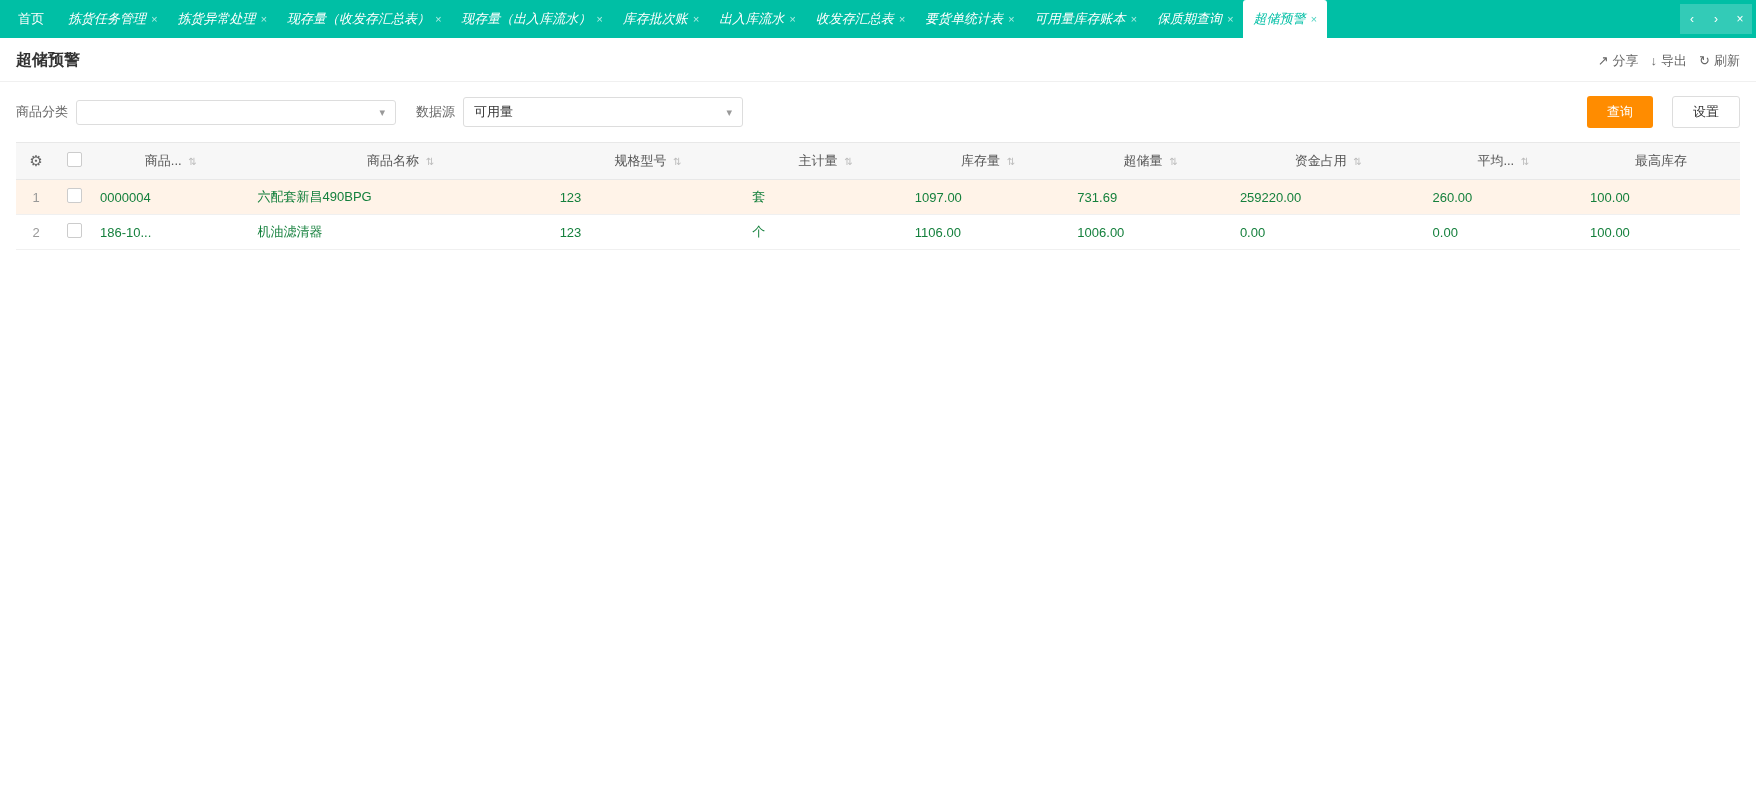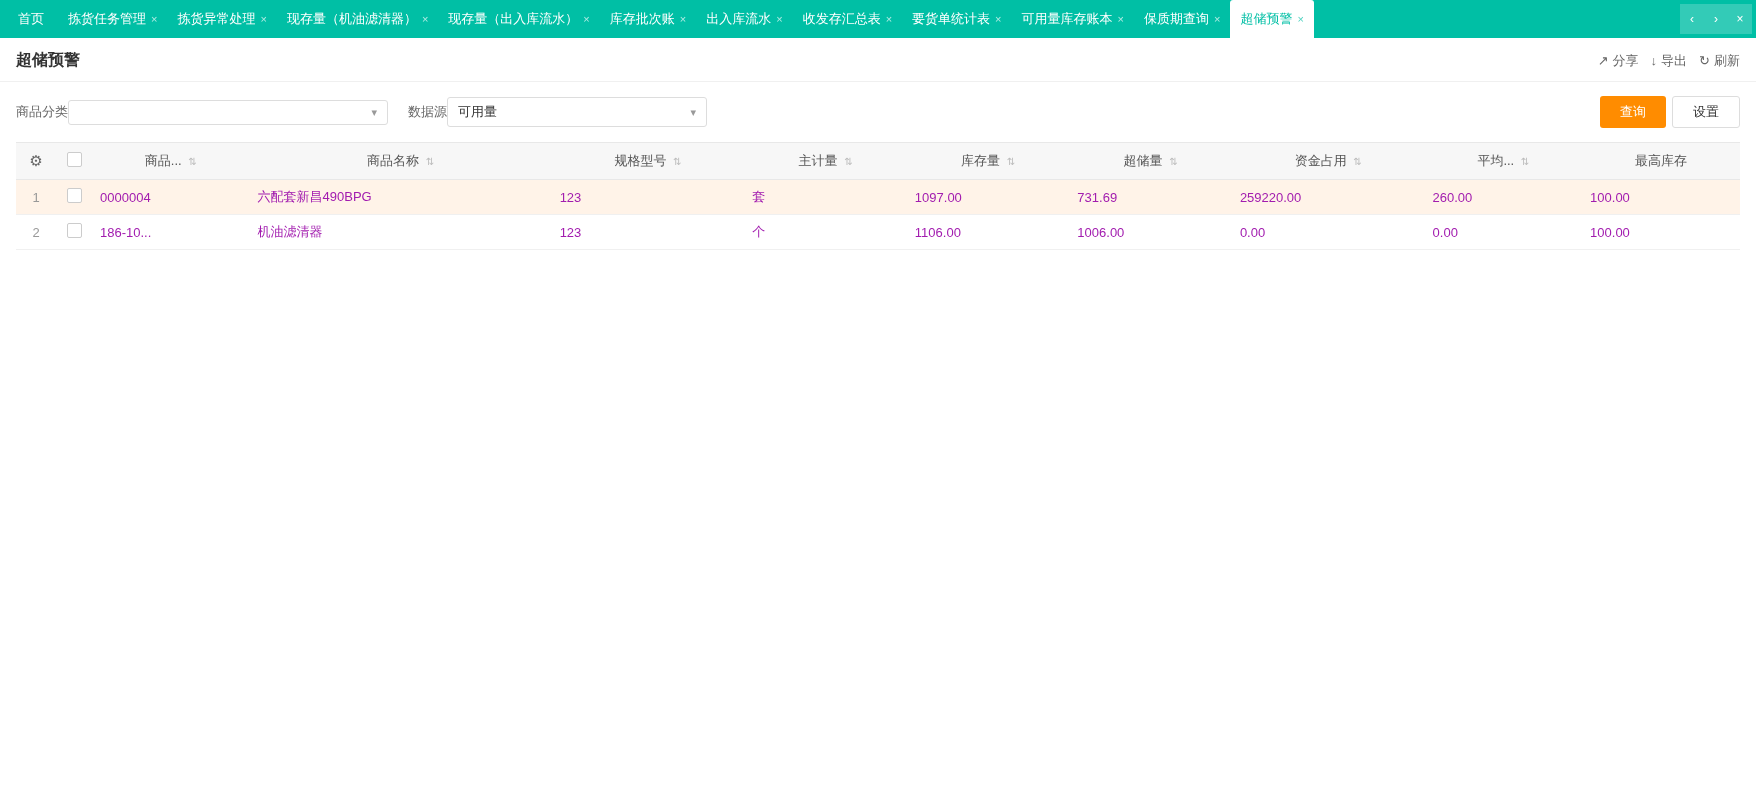--- a/index.html
+++ b/index.html
@@ -94,49 +94,50 @@
     
     .filter-area {
       display: flex;
       align-items: center;
       padding: 14px 16px;
       gap: 20px;
     }
     .filter-item {
       display: flex;
       align-items: center;
+      gap: 8px;
     }
     .filter-label {
       color: #666;
       font-size: 13px;
       white-space: nowrap;
     }
     .filter-select {
       display: flex;
       align-items: center;
       border: 1px solid #ddd;
       border-radius: 3px;
       padding: 5px 10px;
-      width: 260px;
+      width: 280px;
       justify-content: space-between;
       cursor: pointer;
       background: #fff;
       font-size: 13px;
       color: #333;
     }
     .filter-select-wide {
       width: 320px;
     }
     .filter-chevron { color: #999; font-size: 11px; }
 
     
     .right-actions {
       margin-left: auto;
       display: flex;
-      gap: 6px;
+      gap: 19px;
     }
     .btn-query {
       background: #ff8c00;
       color: #fff;
       border: none;
       border-radius: 3px;
       padding: 6px 20px;
       font-size: 13px;
       cursor: pointer;
     }
@@ -181,21 +182,21 @@
       font-size: 10px;
     }
     tbody tr {
       border-bottom: 1px solid #f0f0f0;
     }
     tbody tr.row-highlighted {
       background: #fff3e8;
     }
     tbody td {
       padding: 8px 8px;
-      color: #a21caf;
+      color: #15803d;
     }
     .col-index { width: 40px; text-align: center; color: #999; }
     .col-check { width: 36px; text-align: center; }
     .col-settings { width: 36px; text-align: center; }
     .checkbox-cell {
       width: 15px; height: 15px;
       border: 1px solid #ccc;
       border-radius: 2px;
       display: inline-block;
       cursor: pointer;
@@ -207,31 +208,31 @@
     .num { text-align: left; }
   </style>
 </head>
 <body>
 
 <div class="top-nav">
   <div class="top-nav-item nav-home">
     <span>首页</span>
   </div>
 
-  <div id="nav-tabs" style="display:flex; align-items:center; flex:1; overflow:hidden;">
+  <div id="nav-tabs" style="display:flex; align-items:center; flex:1; overflow:hidden;font-style:italic;">
       <div class="top-nav-item">
         <span>拣货任务管理</span>
         <span class="close-x">×</span>
       </div>
       <div class="top-nav-item">
         <span>拣货异常处理</span>
         <span class="close-x">×</span>
       </div>
       <div class="top-nav-item">
-        <span>现存量（机油滤清器）</span>
+        <span>现存量（收发存汇总表）</span>
         <span class="close-x">×</span>
       </div>
       <div class="top-nav-item">
         <span>现存量（出入库流水）</span>
         <span class="close-x">×</span>
       </div>
       <div class="top-nav-item">
         <span>库存批次账</span>
         <span class="close-x">×</span>
       </div>

